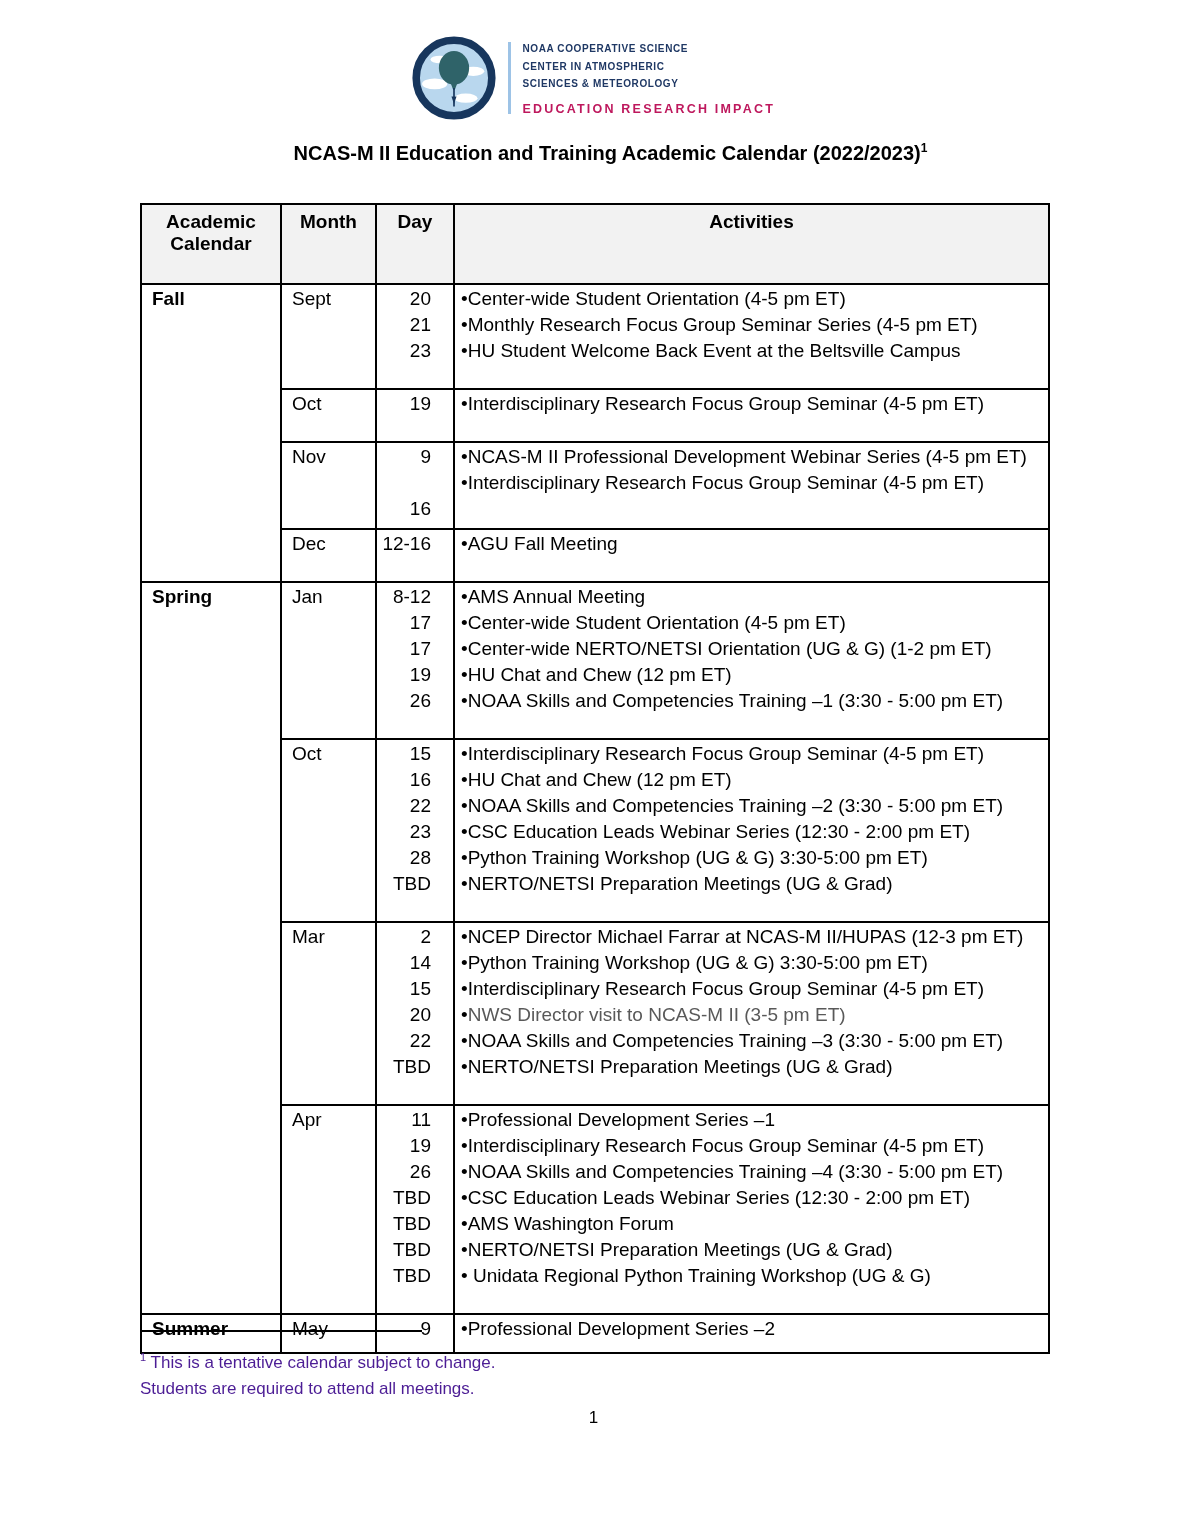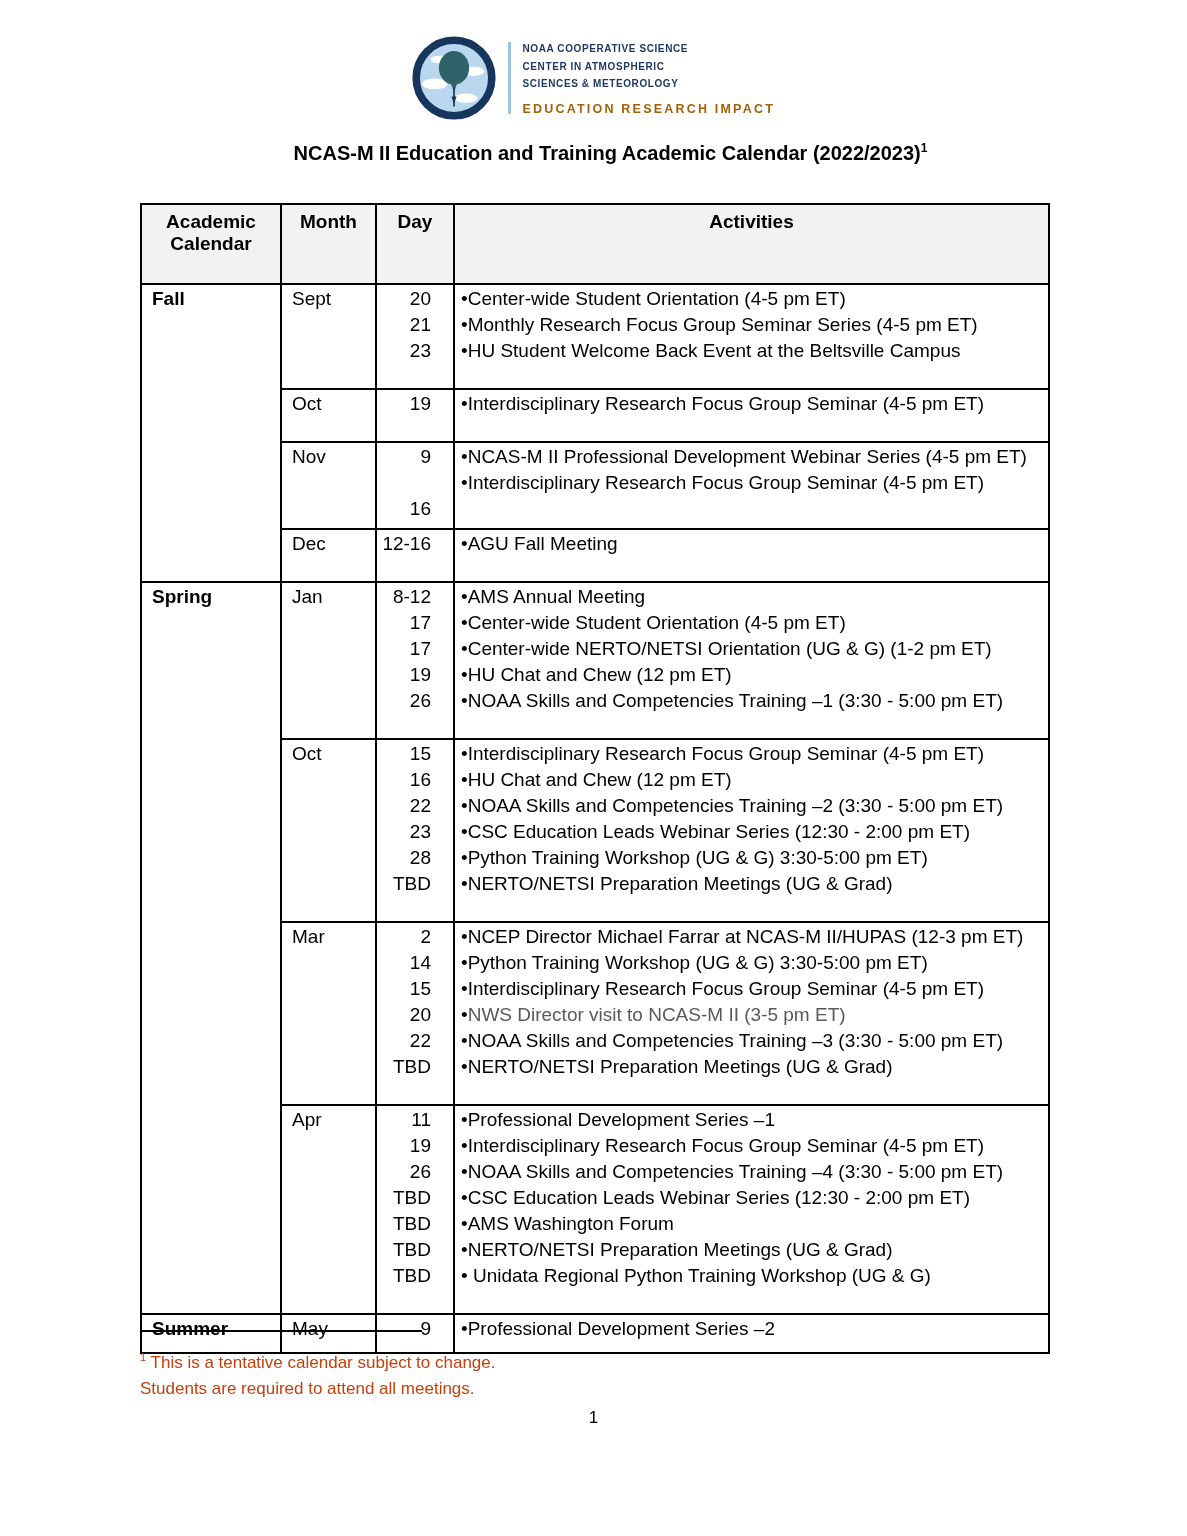--- a/index.html
+++ b/index.html
@@ -38,21 +38,21 @@
     font-weight: bold;
     color: #1f3864;
     letter-spacing: 0.6px;
     line-height: 17.5px;
     white-space: nowrap;
   }
   .logo-tagline {
     margin-top: 9px;
     font-size: 12.5px;
     font-weight: bold;
-    color: #a16207;
+    color: #be185d;
     letter-spacing: 2.2px;
     white-space: nowrap;
   }
 
   
   .doc-title {
     position: absolute;
     top: 141px;
     left: 17px;
     width: 100%;
@@ -99,21 +99,21 @@
   .day-cell   { padding: 3px 22px 4px 4px; text-align: right; }
   .activity-cell { padding: 3px 8px 4px 6px; }
   .day-line, .activity-line { min-height: 26px; }
   .activity-line.bulleted::before { content: "•"; color: #000; }
   .activity-line.muted { color: #595959; }
   .spacer { height: 18px; }
 
   
   .footnote-block { position: absolute; left: 140px; top: 1330px; width: 800px; }
   .footnote-rule { width: 282px; height: 2px; background: #000; margin-bottom: 12px; }
-  .footnote-line { font-size: 17px; line-height: 26px; color: #c2410c; }
+  .footnote-line { font-size: 17px; line-height: 26px; color: #4c1d95; }
   .footnote-line sup { font-size: 11px; }
 
   .page-number {
     position: absolute;
     top: 1408px;
     left: 0;
     width: 100%;
     text-align: center;
     font-size: 17px;
     color: #000;

